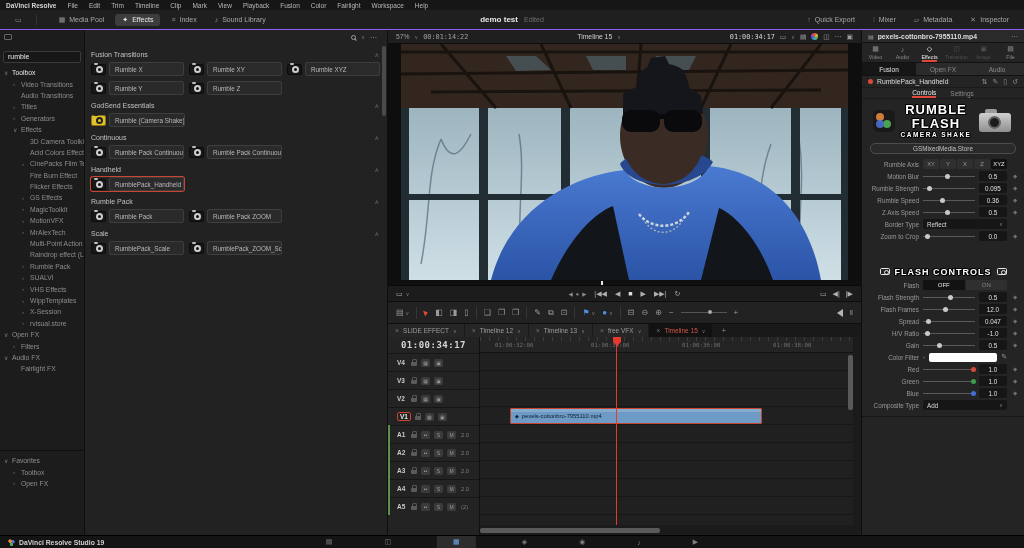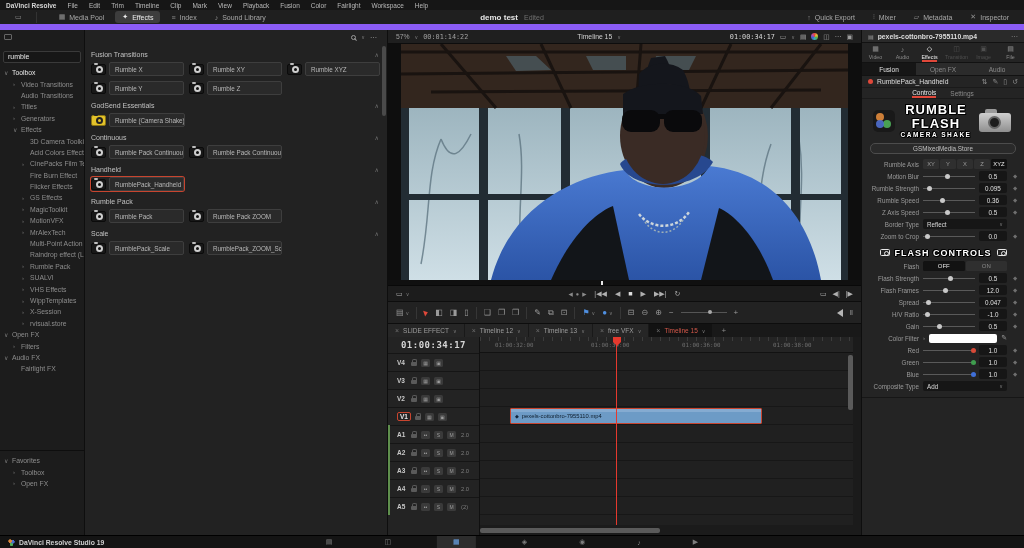--- a/index.html
+++ b/index.html
@@ -6,21 +6,21 @@
   *{box-sizing:border-box;font-family:"Liberation Sans",sans-serif;-webkit-font-smoothing:antialiased;}
   .app{position:relative;width:1024px;height:548px;background:#212121;overflow:hidden;color:#b5b5b5;}
   .mono{font-family:"DejaVu Sans Mono",monospace;}
 
   
   .menubar{position:absolute;left:0;top:0;width:1024px;height:10px;background:#161616;display:flex;align-items:center;gap:11px;padding-left:6px;font-size:6.5px;color:#b9b9b9;}
   .menu-item{white-space:nowrap;cursor:default;}
   .menu-item.app-name{font-weight:bold;color:#d5d5d5;}
 
   
-  .toolbar{position:absolute;left:0;top:10px;width:1024px;height:20px;background:#1f1f1f;border-bottom:6px solid #8b5cf6;display:flex;align-items:center;}
+  .toolbar{position:absolute;left:0;top:10px;width:1024px;height:20px;background:#1f1f1f;border-bottom:1px solid #8b5cf6;display:flex;align-items:center;}
   .tb-left{display:flex;align-items:center;gap:4px;padding-left:8px;}
   .tb-btn{display:flex;align-items:center;gap:4px;font-size:7px;color:#a8a8a8;padding:2px 7px;border-radius:3px;}
   .tb-btn .ticon{font-size:7px;color:#8f8f8f;}
   .tb-btn.active{background:#3d3d3d;color:#ececec;}
   .tb-btn.active .ticon{color:#ececec;}
   .tb-sep{width:1px;height:11px;background:#333;margin:0 3px;}
   .tb-center{position:absolute;left:50%;transform:translateX(-50%);display:flex;align-items:center;gap:6px;}
   .proj-title{font-size:8px;font-weight:bold;color:#e6e6e6;}
   .proj-status{font-size:7px;color:#6f6f6f;}
   .tb-right{margin-left:auto;display:flex;align-items:center;gap:4px;padding-right:8px;}
@@ -160,21 +160,21 @@
   .kf{flex:0 0 8px;color:#6f6f6f;font-size:5.5px;text-align:center;}
   .dropdown{flex:1;height:10px;background:#161616;border-radius:2px;display:flex;align-items:center;padding:0 4px;font-size:6.3px;color:#d8d8d8;}
   .dropdown .dd-caret{margin-left:auto;color:#7a7a7a;font-size:5px;}
   .segs{flex:1;display:flex;gap:1px;}
   .seg{flex:1;height:10px;background:#2f2f2f;border-radius:1.5px;display:flex;align-items:center;justify-content:center;font-size:5.8px;color:#9a9a9a;}
   .seg.active{background:#101010;color:#ececec;}
   .toggle2{flex:1;display:flex;gap:1px;}
   .tg{flex:1;height:10px;display:flex;align-items:center;justify-content:center;font-size:6px;border-radius:1.5px;}
   .tg.off{background:#121212;color:#e6e6e6;}
   .tg.on{background:#2f2f2f;color:#8a8a8a;}
-  .flash-hdr{height:15px;display:flex;align-items:center;justify-content:center;gap:5px;margin-top:3px;}
+  .flash-hdr{height:15px;display:flex;align-items:center;justify-content:center;gap:5px;margin-top:22px;}
   .flash-title{font-size:9px;font-weight:900;letter-spacing:1px;}
   .mini-cam{width:10px;height:7px;border:1px solid #e8e8e8;border-radius:1.5px;position:relative;}
   .mini-cam::after{content:'';position:absolute;left:3px;top:1px;width:3px;height:3px;border:1px solid #e8e8e8;border-radius:50%;}
   .swatch{flex:1;height:9px;background:#fff;border-radius:2px;}
   .expander{color:#8a8a8a;font-size:6px;}
   .ins-divider{height:1px;background:#161616;margin-top:5px;}
 
   
   .bottombar{position:absolute;left:0;bottom:0;width:1024px;height:13px;background:#141414;border-top:1px solid #000;display:flex;align-items:center;}
   .bb-left{display:flex;align-items:center;gap:4px;padding-left:8px;font-size:6.8px;color:#cfcfcf;font-weight:bold;}

